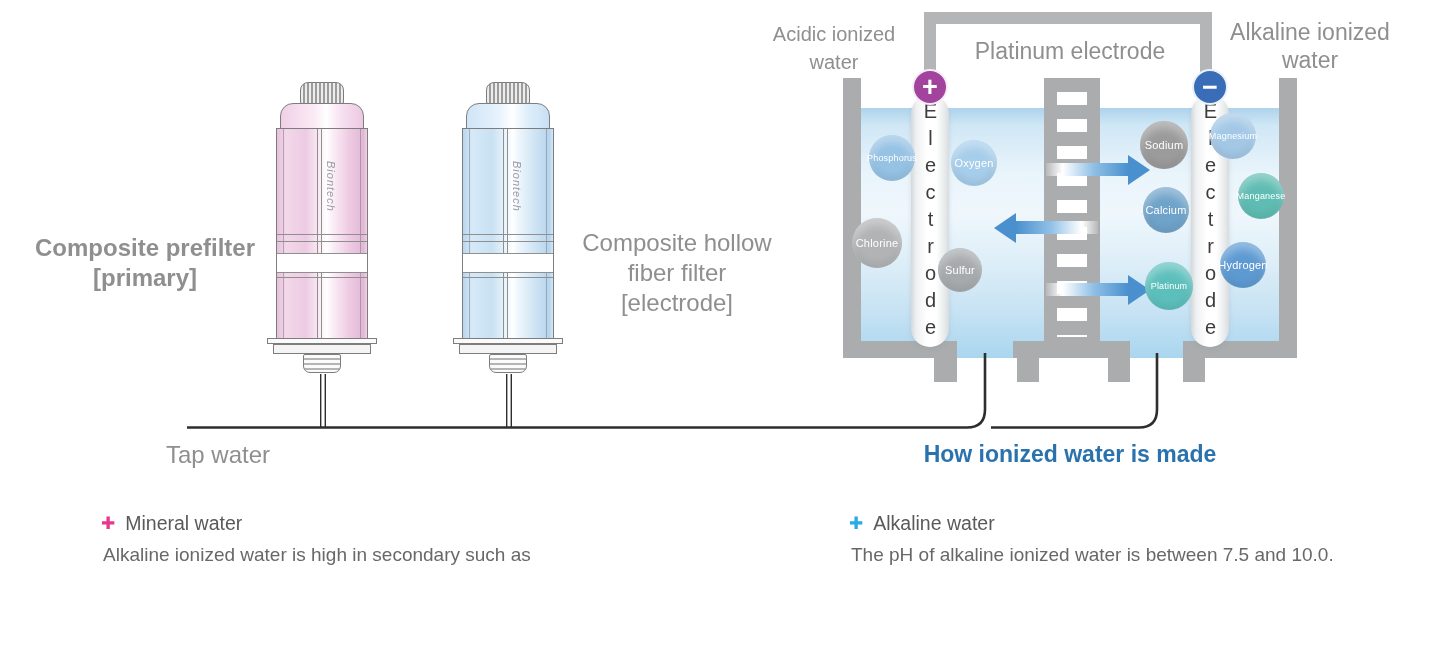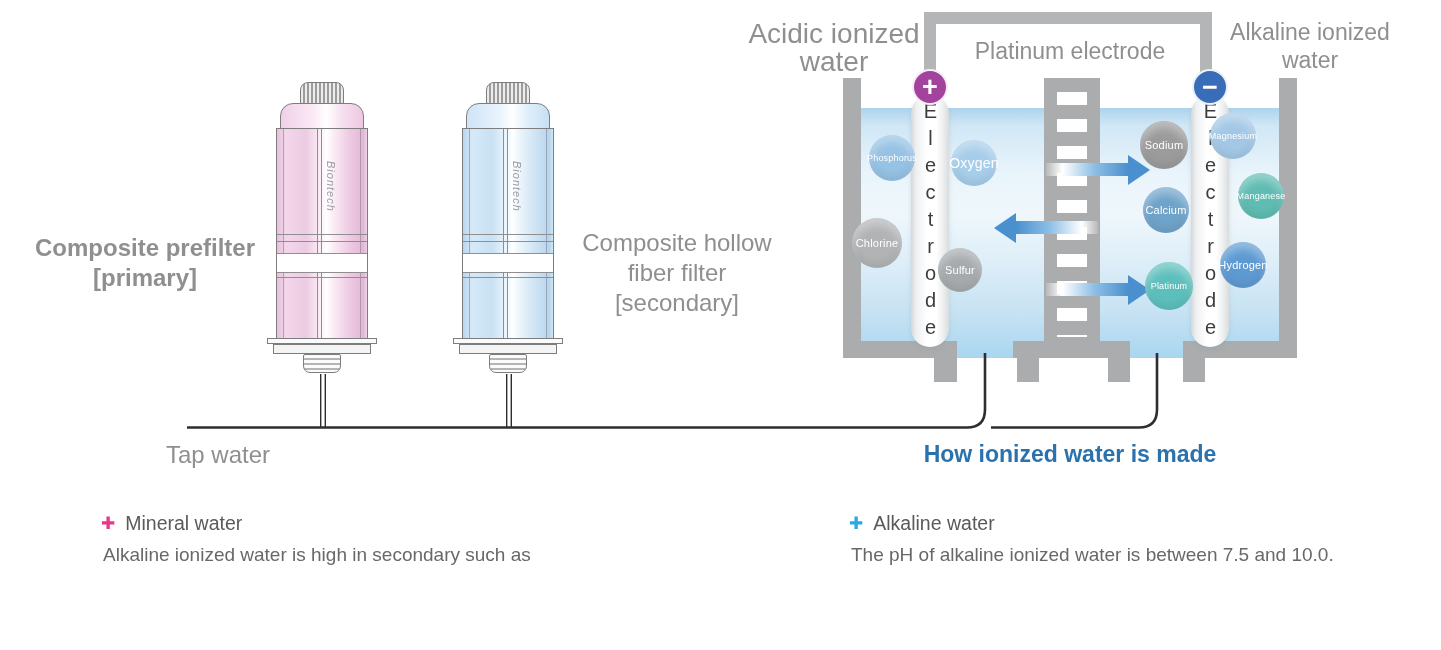--- a/index.html
+++ b/index.html
@@ -8,21 +8,21 @@
     font-family:"Liberation Sans","DejaVu Sans",sans-serif;
   }
   .abs{position:absolute;}
 
   
   .diagram-label{color:#8f8f8f;font-size:24px;line-height:30px;text-align:center;}
   .diagram-label span{display:block;}
   #prefilter-label{left:25px;top:233px;width:240px;font-weight:bold;}
   #hollow-label{left:563px;top:228px;width:228px;}
   #tapwater-label{left:166px;top:441px;font-size:24px;color:#8f8f8f;}
-  #acidic-label{left:745px;top:20px;width:178px;font-size:28px;line-height:28px;}
+  #acidic-label{left:745px;top:20px;width:178px;font-size:20px;line-height:28px;}
   #platinum-label{left:952px;top:36px;width:236px;font-size:23px;}
   #alkaline-label{left:1216px;top:18px;width:188px;font-size:23px;line-height:28px;}
   #caption{left:908px;top:441px;width:324px;text-align:center;color:#2a72ad;font-size:23px;font-weight:700;}
 
   
   .filter{position:absolute;width:96px;height:292px;top:82px;z-index:2;}
   .filter .part{position:absolute;box-sizing:border-box;}
   .f-knob{left:26px;top:0;width:44px;height:22px;border:1.5px solid #7d7d7d;border-radius:8px 8px 2px 2px;
     background:repeating-linear-gradient(90deg,#ececec 0 2px,#9c9c9c 2px 4px);}
   .f-shoulder{left:6px;top:21px;width:84px;height:27px;border:1.5px solid #7d7d7d;border-radius:13px 13px 2px 2px;}
@@ -160,21 +160,21 @@
     <div class="part f-thread"></div>
   </div>
 
   <div id="prefilter-label" class="abs diagram-label">
     <span>Composite prefilter</span>
     <span>[primary]</span>
   </div>
   <div id="hollow-label" class="abs diagram-label">
     <span>Composite hollow</span>
     <span>fiber filter</span>
-    <span>[secondary]</span>
+    <span>[electrode]</span>
   </div>
   <div id="tapwater-label" class="abs">Tap water</div>
 
   <div id="acidic-label" class="abs diagram-label">
     <span>Acidic ionized</span>
     <span>water</span>
   </div>
   <div id="platinum-label" class="abs diagram-label">Platinum electrode</div>
   <div id="alkaline-label" class="abs diagram-label">
     <span>Alkaline ionized</span>
@@ -226,21 +226,21 @@
 
   <div id="alkaline-note-title" class="abs note-title-row">
     <span id="alkaline-plus" class="note-plus">✚</span>
     <span class="note-title">Alkaline water</span>
   </div>
   <div id="alkaline-note-body" class="abs note-body">
     <span>The pH of alkaline ionized water is between 7.5 and 10.0.</span>
   </div>
 
 <div class="bubble" style="left: 869px; top: 135px; width: 46px; height: 46px; background: rgb(150, 194, 228); font-size: 9px;">Phosphorus</div>
-    <div class="bubble" style="left: 951px; top: 140px; width: 46px; height: 46px; background: rgb(166, 205, 234); font-size: 14px;">Oxygen</div>
+    <div class="bubble" style="left: 951px; top: 140px; width: 46px; height: 46px; background: rgb(166, 205, 234); font-size: 11px;">Oxygen</div>
     <div class="bubble" style="left: 852px; top: 218px; width: 50px; height: 50px; background: rgb(177, 179, 181); font-size: 11px;">Chlorine</div>
     <div class="bubble" style="left: 938px; top: 248px; width: 44px; height: 44px; background: rgb(166, 170, 173); font-size: 11px;">Sulfur</div>
     <div class="bubble" style="left: 1140px; top: 121px; width: 48px; height: 48px; background: rgb(155, 155, 155); font-size: 11px;">Sodium</div>
     <div class="bubble" style="left: 1210px; top: 113px; width: 46px; height: 46px; background: rgb(163, 200, 230); font-size: 9px;">Magnesium</div>
     <div class="bubble" style="left: 1143px; top: 187px; width: 46px; height: 46px; background: rgb(111, 163, 201); font-size: 11px;">Calcium</div>
     <div class="bubble" style="left: 1238px; top: 173px; width: 46px; height: 46px; background: rgb(95, 188, 178); font-size: 9px;">Manganese</div>
     <div class="bubble" style="left: 1145px; top: 262px; width: 48px; height: 48px; background: rgb(93, 191, 188); font-size: 9px;">Platinum</div>
     <div class="bubble" style="left: 1220px; top: 242px; width: 46px; height: 46px; background: rgb(94, 154, 210); font-size: 11px;">Hydrogen</div>
   </div>
 

